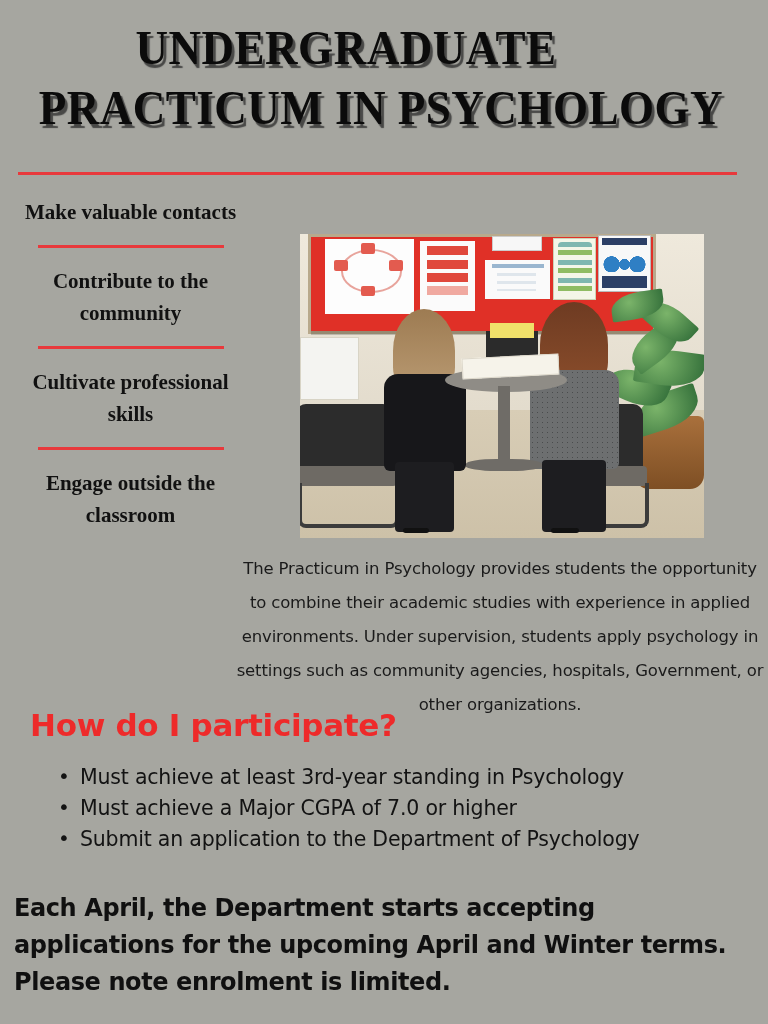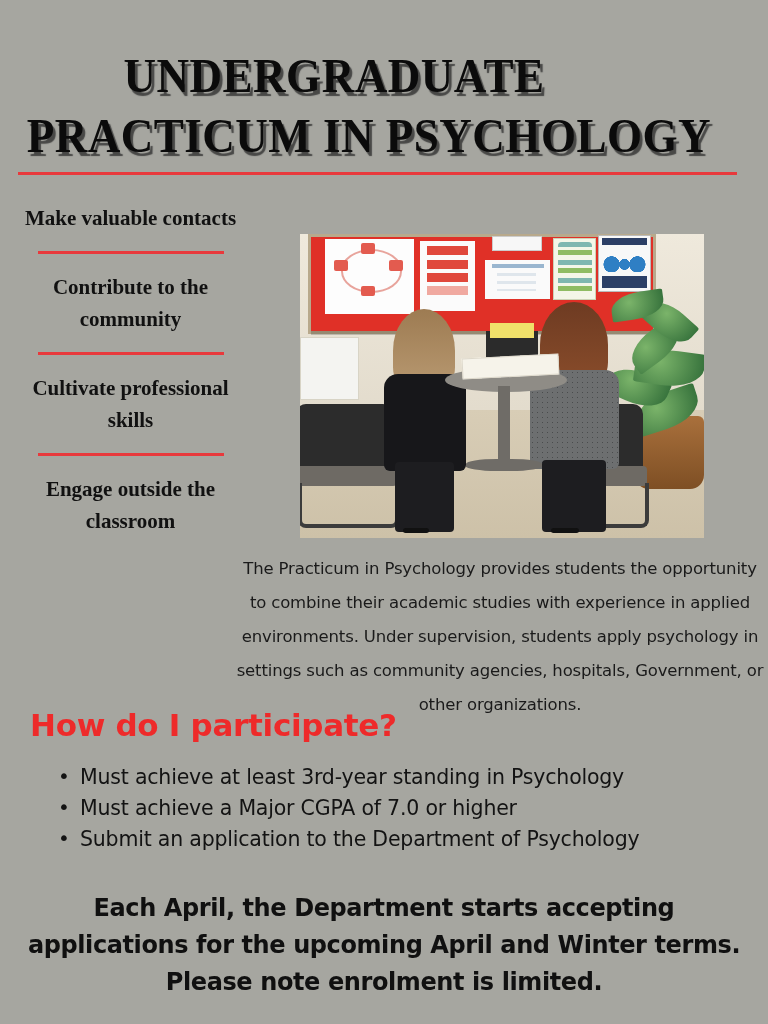--- a/index.html
+++ b/index.html
@@ -18,24 +18,23 @@
     position: relative;
     width: 768px;
     height: 1024px;
     background: #a6a6a0;
   }
 
   
   .title-block {
     position: absolute;
     top: 18px;
-    left: 0;
+    left: 12px;
     width: 668px;
     text-align: center;
-    margin-top: 28px;
   }
   .title-line {
     font-family: "Liberation Serif", "DejaVu Serif", serif;
     font-weight: bold;
     font-size: 49px;
     line-height: 60px;
     letter-spacing: 0.5px;
     color: #0b0b0b;
     text-shadow: 3px 4px 1px rgba(40,40,40,0.75);
     transform: scaleX(0.92);
@@ -67,21 +66,21 @@
     line-height: 32px;
     color: #111111;
     padding: 0 12px;
   }
   .side-sep {
     width: 186px;
     height: 3px;
     background: #e8393c;
     margin: 17px auto 17px auto;
   }
-  .side-item.s1 { margin-top: 6px; }
+  .side-item.s1 { margin-top: 0; }
   .side-item.s2 { margin-top: 2px; }
   .side-item.s3 { margin-top: 12px; }
   .side-item.s4 { margin-top: 2px; }
 
   
   .photo {
     position: absolute;
     left: 300px;
     top: 234px;
     width: 404px;
@@ -324,21 +323,21 @@
     font-size: 20px;
     color: #131313;
   }
 
   
   .footer {
     position: absolute;
     left: 14px;
     top: 890px;
     width: 740px;
-    text-align: center;
+    text-align: left;
     font-family: "DejaVu Sans", "Liberation Sans", sans-serif;
     font-weight: bold;
     font-size: 24px;
     line-height: 37px;
     color: #101010;
     letter-spacing: -0.4px;
   }
 </style>
 </head>
 <body>

